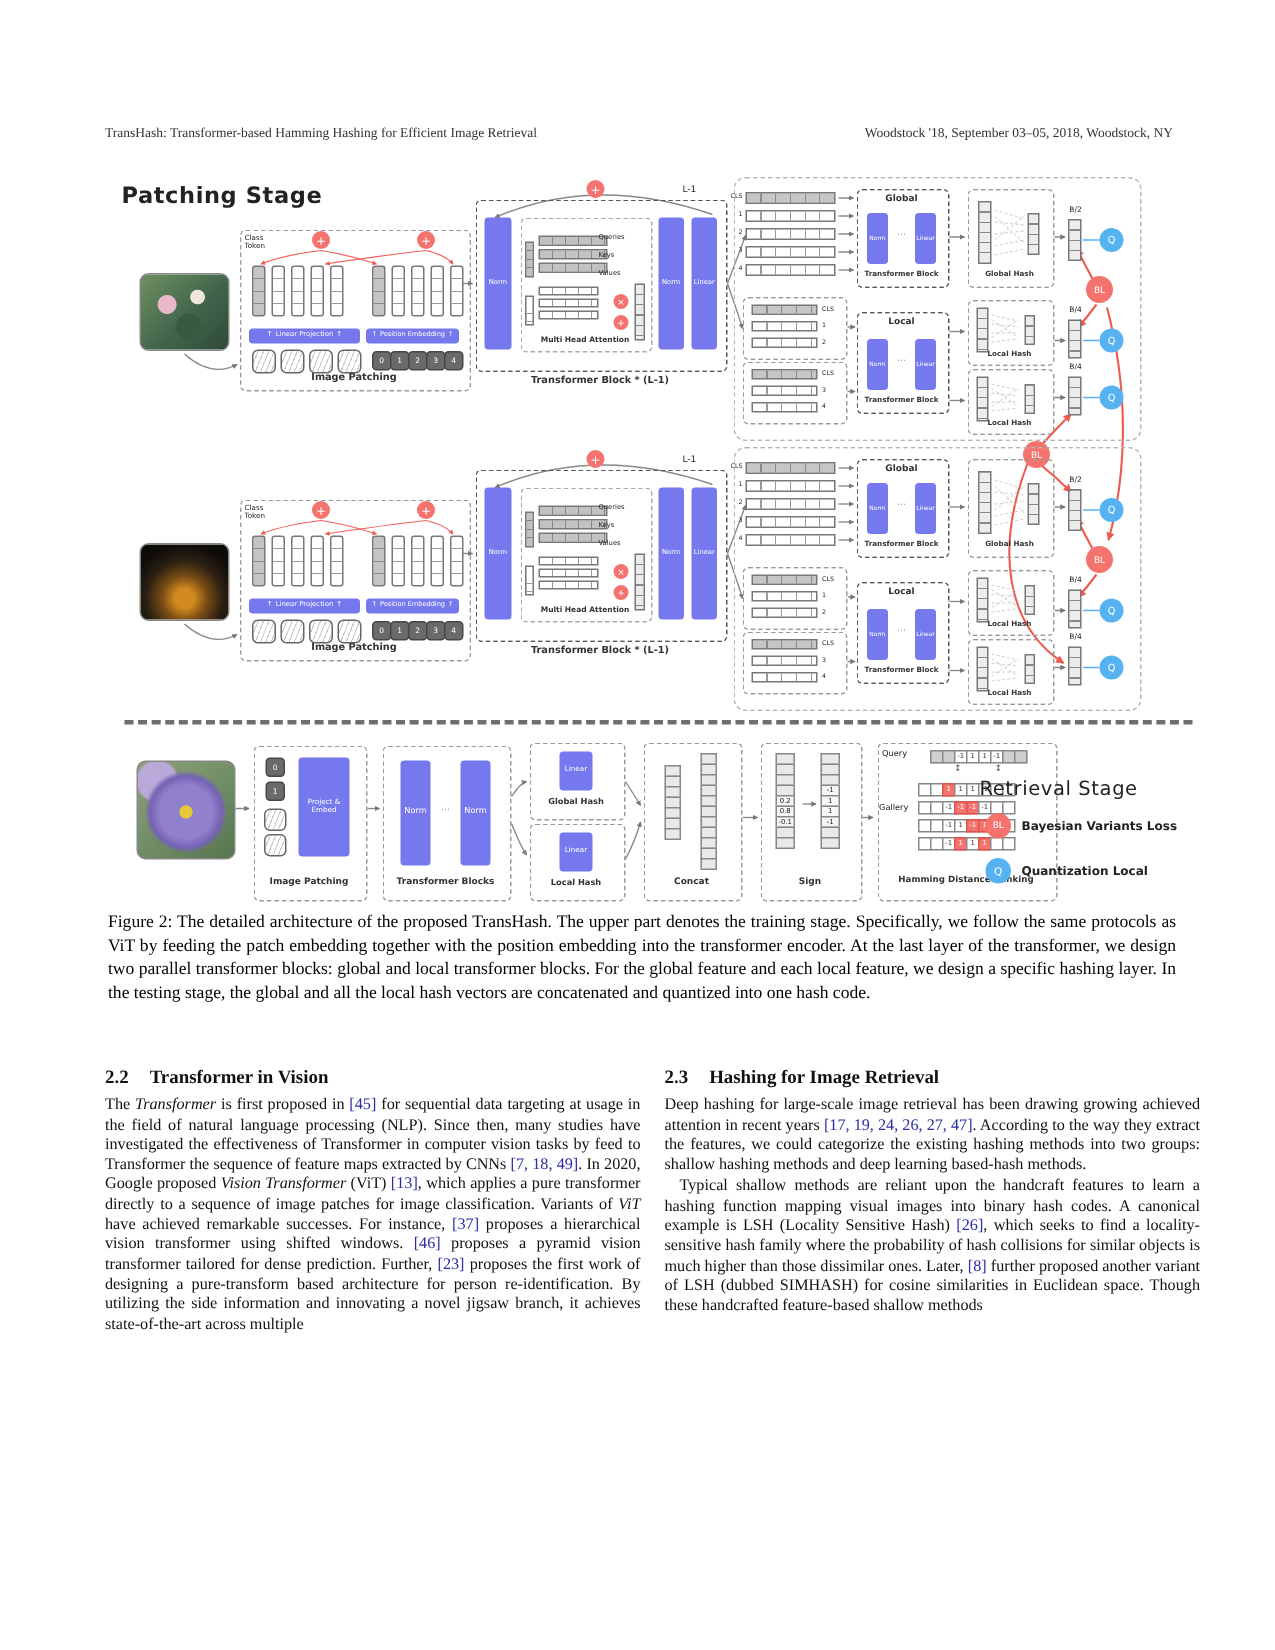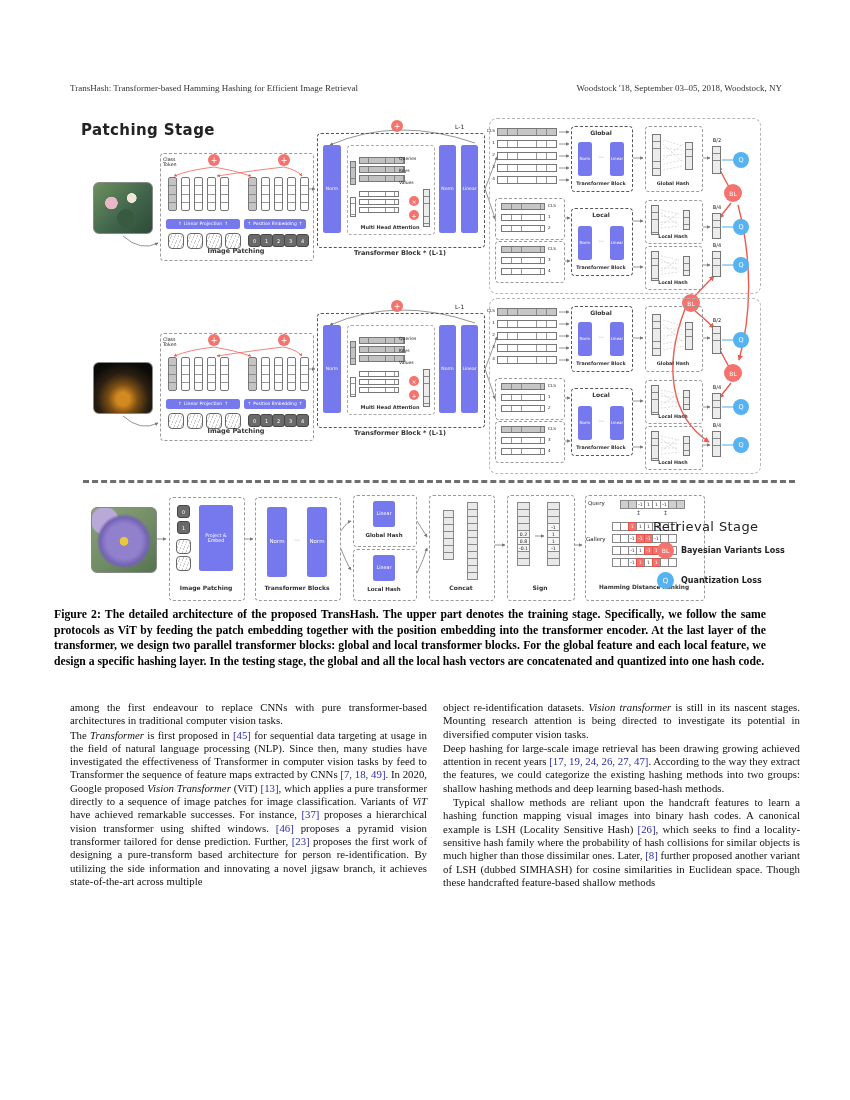--- a/index.html
+++ b/index.html
@@ -52,21 +52,21 @@
   .hcell{width:9px;height:9px;border:1px solid #888;box-sizing:border-box;margin-left:-1px;background:#fff;
         font-size:4.6px;display:inline-flex;align-items:center;justify-content:center;color:#333;}
   .hcell.g{background:#cfcfcf;}
   .hcell.r{background:#f4736e;border-color:#d9554e;color:#fff;}
   .cellrow{position:absolute;display:flex;}
   .scol{position:absolute;display:flex;flex-direction:column;}
   .scell{width:13px;height:8px;border:1px solid #888;box-sizing:border-box;margin-top:-1px;background:#e9e9e9;
         font-size:4.6px;text-align:center;line-height:7px;color:#222;}
   .scell.w{background:#f6f6f6;}
   
-  #figcap{position:absolute;left:54px;top:607px;width:712px;font-size:11.7px;font-weight:bold;
+  #figcap{position:absolute;left:72px;top:607px;width:712px;font-size:11.7px;font-weight:normal;
         line-height:15.5px;text-align:justify;color:#000;}
   .col{position:absolute;top:701px;width:357px;font-size:10.8px;line-height:13.3px;text-align:justify;}
   #colL{left:70px;} #colR{left:443px;}
   .para{margin:0 0 1px 0;}
   .para.indent{text-indent:10px;}
   .sec{font-size:12.6px;font-weight:bold;margin:11px 0 5px 0;display:flex;}
   .secnum{margin-right:14px;}
   .run-i{font-style:italic;}
   .run-b{font-weight:normal;}
   .run-c{color:#2b2ba6;}
@@ -556,28 +556,34 @@
       <span class="hcell r">1</span>
       <span class="hcell"></span>
         <span class="hcell"></span>
     </div>
     <div class="cap" style="left:520px;top:472px;width:118px;font-size:5.8px;">Hamming Distance Ranking</div>
 
     <div class="lbl" style="left:588px;top:386px;font-size:13px;font-weight:400;letter-spacing:0.4px;margin-top:22px;">Retrieval Stage</div>
     <div class="circ redc" style="left:592px;top:430px;width:17px;height:17px;font-size:6px;">BL</div>
     <div class="lbl" style="left:616px;top:435px;font-size:8px;font-weight:bold;">Bayesian Variants Loss</div>
     <div class="circ bluec" style="left:592px;top:460px;width:17px;height:17px;font-size:7px;">Q</div>
-    <div class="lbl" style="left:616px;top:465px;font-size:8px;font-weight:bold;">Quantization Loss</div>
+    <div class="lbl" style="left:616px;top:465px;font-size:8px;font-weight:bold;">Quantization Local</div>
   </div>
 
   <div id="figcap">Figure 2: The detailed architecture of the proposed TransHash. The upper part denotes the training stage. Specifically, we follow the same protocols as ViT by feeding the patch embedding together with the position embedding into the transformer encoder. At the last layer of the transformer, we design two parallel transformer blocks: global and local transformer blocks. For the global feature and each local feature, we design a specific hashing layer. In the testing stage, the global and all the local hash vectors are concatenated and quantized into one hash code.</div>
 
   <div class="col" id="colL">
-    <p class="para"><span>among the first endeavour to replace CNNs with pure transformer-based architectures in traditional computer vision tasks.</span></p>
+    <h2 class="sec">
+      <span class="secnum">2.2</span>
+      <span>Transformer in Vision</span>
+    </h2>
     <p class="para"><span>The </span><span class="run-i">Transformer</span><span> is first proposed in </span><span class="run-c">[45]</span><span> for sequential data targeting at usage in the field of natural language processing (NLP). Since then, many studies have investigated the effectiveness of Transformer in computer vision tasks by feed to Transformer the sequence of feature maps extracted by CNNs </span><span class="run-c">[7, 18, 49]</span><span>. In 2020, </span><span class="run-b">Google</span><span> proposed </span><span class="run-i">Vision Transformer</span><span> (ViT) </span><span class="run-c">[13]</span><span>, which applies a pure transformer directly to a sequence of image patches for image classification. Variants of </span><span class="run-i">ViT</span><span> have achieved remarkable successes. For instance, </span><span class="run-c">[37]</span><span> proposes a hierarchical vision transformer using shifted windows. </span><span class="run-c">[46]</span><span> proposes a pyramid vision transformer tailored for dense prediction. Further, </span><span class="run-c">[23]</span><span> proposes the first work of designing a pure-transform based architecture for person re-identification. By utilizing the side information and innovating a novel jigsaw branch, it achieves state-of-the-art across multiple</span></p>
   </div>
   <div class="col" id="colR">
-    <p class="para"><span>object re-identification datasets. </span><span class="run-i">Vision transformer</span><span> is still in its nascent stages. Mounting research attention is being directed to investigate its potential in diversified computer vision tasks.</span></p>
+    <h2 class="sec">
+      <span class="secnum">2.3</span>
+      <span>Hashing for Image Retrieval</span>
+    </h2>
     <p class="para"><span>Deep hashing for large-scale image retrieval has been drawing growing achieved attention in recent years </span><span class="run-c">[17, 19, 24, 26, 27, 47]</span><span>. According to the way they extract the features, we could categorize the existing hashing methods into two groups: shallow hashing methods and deep learning based-hash methods.</span></p>
     <p class="para indent"><span>Typical shallow methods are reliant upon the handcraft features to learn a hashing function mapping visual images into binary hash codes. A canonical example is </span><span class="run-b">LSH</span><span> (Locality Sensitive Hash) </span><span class="run-c">[26]</span><span>, which seeks to find a locality-sensitive hash family where the probability of hash collisions for similar objects is much higher than those dissimilar ones. Later, </span><span class="run-c">[8]</span><span> further proposed another variant of LSH (dubbed SIMHASH) for cosine similarities in Euclidean space. Though these handcrafted feature-based shallow methods</span></p>
   </div>
 
 </div>
 
 </body></html>

